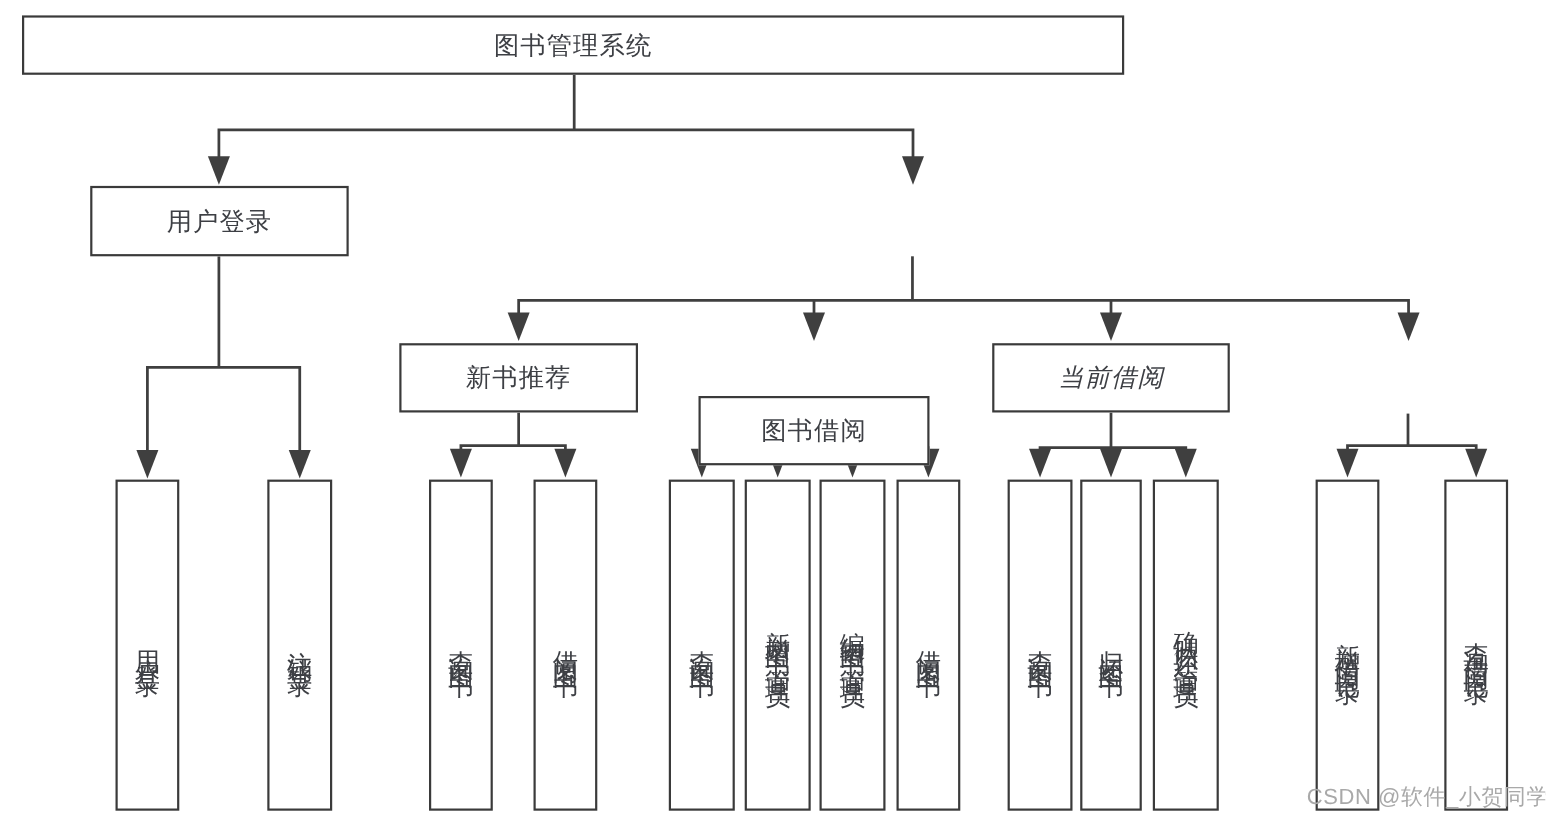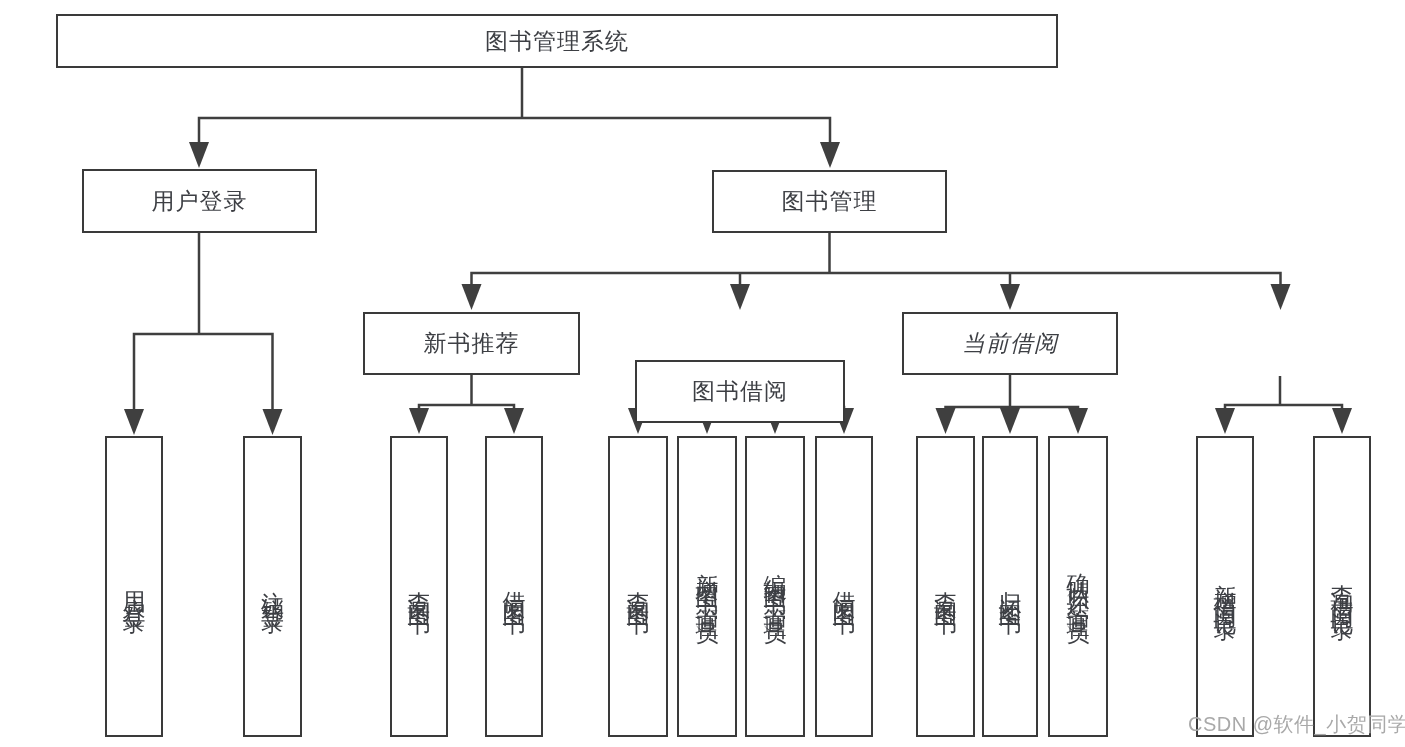--- a/index.html
+++ b/index.html
@@ -23,21 +23,21 @@
     z-index:2;
     text-align:center;
   }
   .node.v span{
     writing-mode:vertical-rl;
     text-orientation:mixed;
     letter-spacing:7px;
     line-height:1;
   }
   
-  #n-root{left:20px;top:14px;width:1002px;height:54px;margin-left:36px;}
+  #n-root{left:20px;top:14px;width:1002px;height:54px;}
   
   #n-user-login{left:82px;top:169px;width:235px;height:64px;}
   #n-book-mgmt{left:712px;top:170px;width:235px;height:63px;}
   
   #n-new-book-rec{left:363px;top:312px;width:217px;height:63px;}
   #n-book-borrow{left:635px;top:312px;width:210px;height:63px;margin-top:48px;}
   #n-current-borrow{left:902px;top:312px;width:216px;height:63px;font-style:italic;}
   #n-borrow-record{left:1173px;top:312px;width:215px;height:64px;}
   
   .leaf{top:436px;height:301px;}
@@ -108,23 +108,20 @@
     <polygon fill="#3f3f3f" stroke="none" points="1332,408 1352,408 1342,434"></polygon>
   </svg>
 
   <div class="node" id="n-root">
     <span>图书管理系统</span>
   </div>
 
   <div class="node" id="n-user-login">
     <span>用户登录</span>
   </div>
-  <div class="node" id="n-book-mgmt">
-    <span>图书管理</span>
-  </div>
 
   <div class="node" id="n-new-book-rec">
     <span>新书推荐</span>
   </div>
   <div class="node" id="n-book-borrow">
     <span>图书借阅</span>
   </div>
   <div class="node" id="n-current-borrow">
     <span>当前借阅</span>
   </div>

